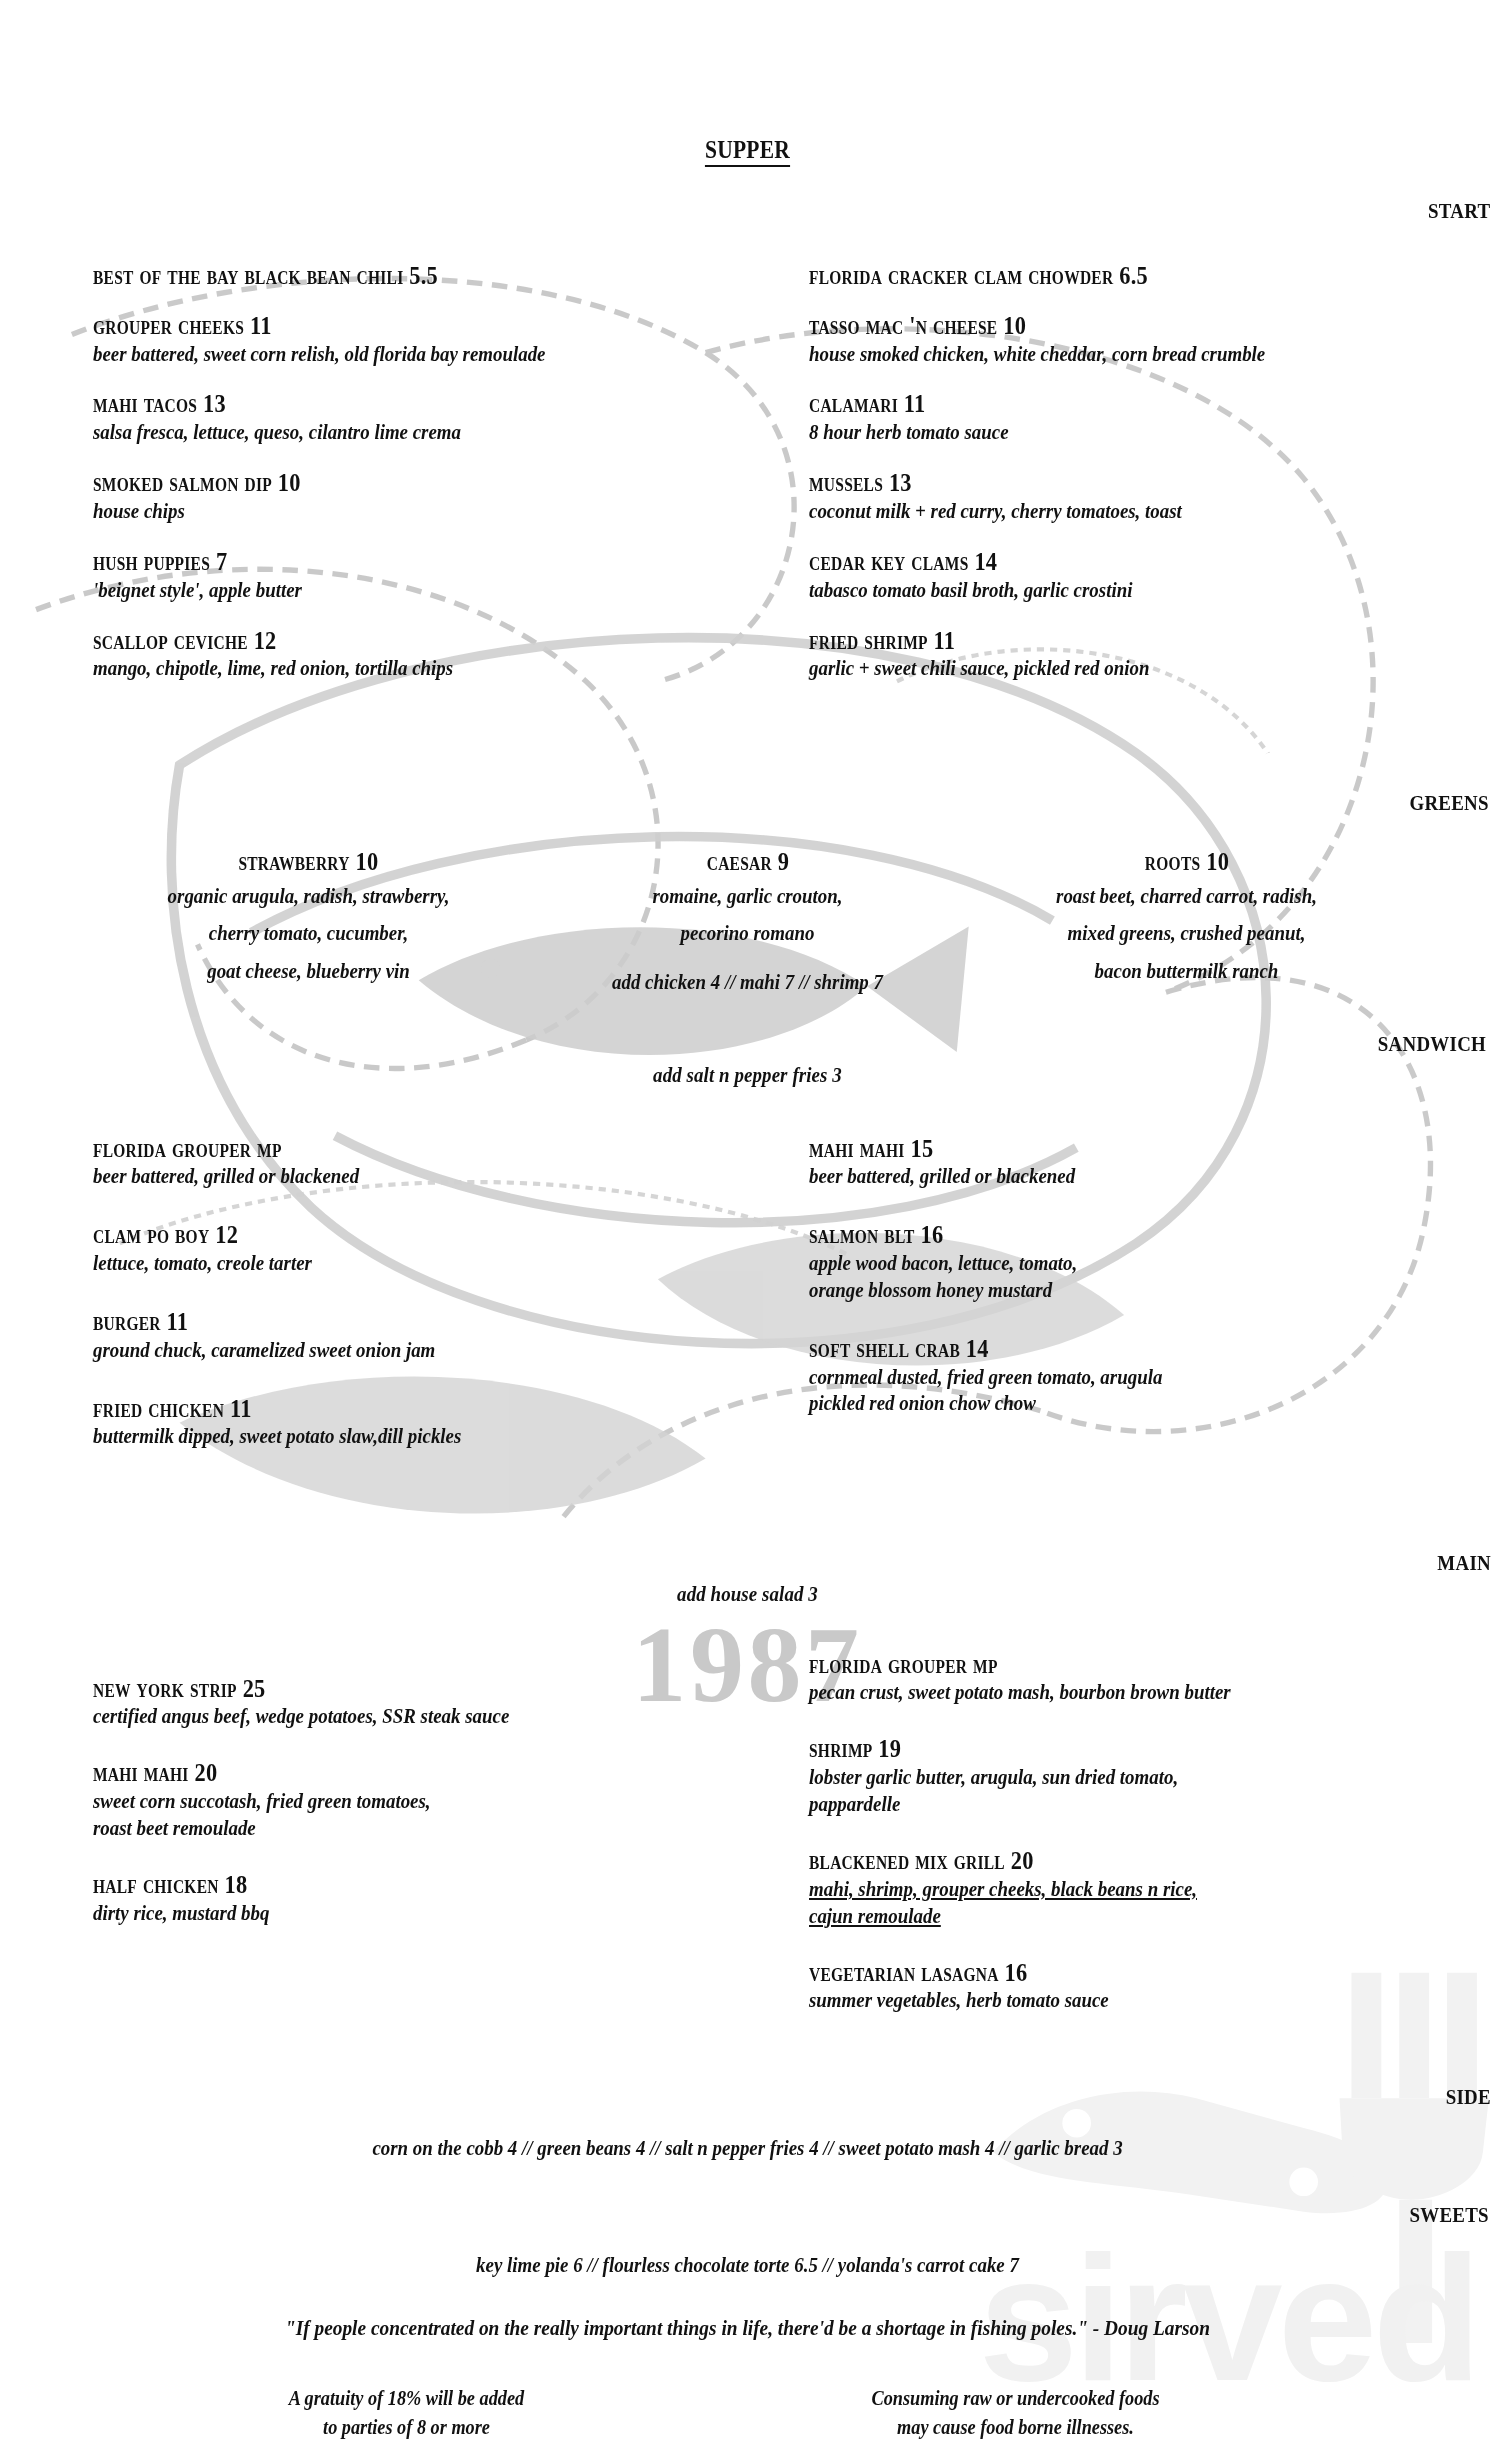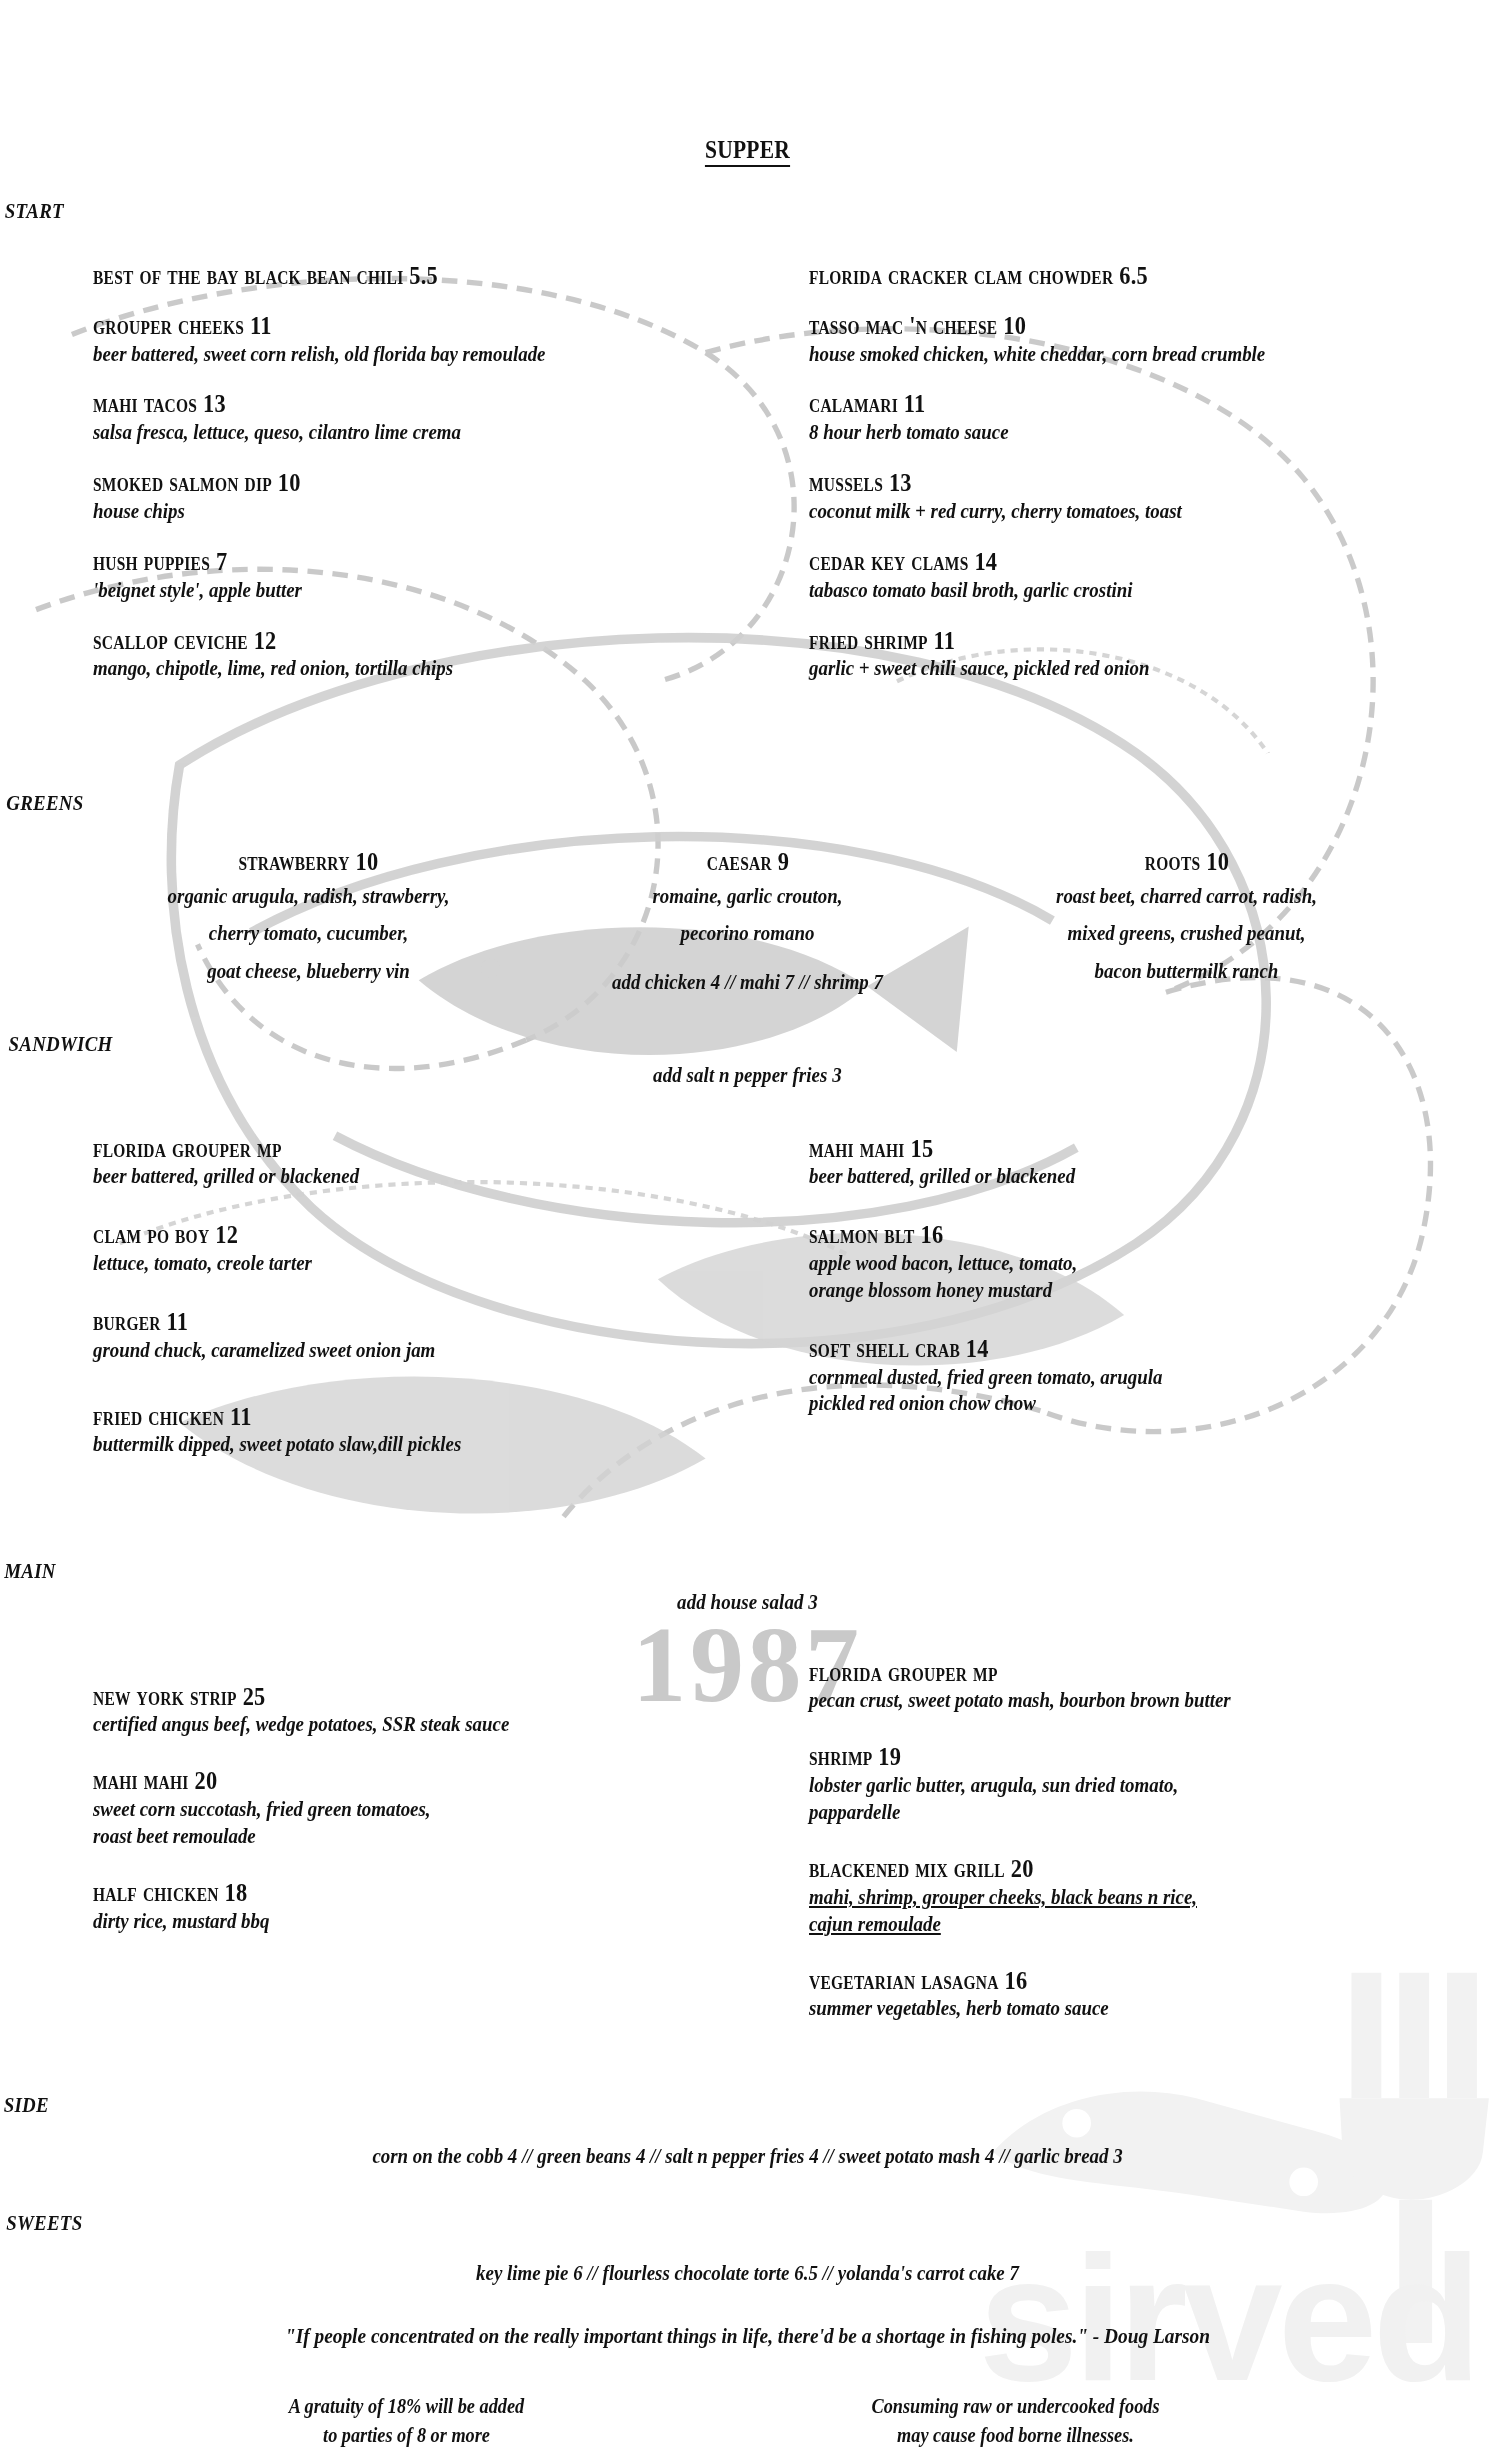--- a/index.html
+++ b/index.html
@@ -80,23 +80,22 @@
     margin-top: 129px;
     line-height: 1;
   }
   .title-supper .sc {
     font-size: 35px;
     border-bottom: 2.4px solid #111;
     padding-bottom: 1.2px;
   }
 
   .section-head {
-    text-align: left;
+    text-align: right;
     line-height: 1.05;
-    font-style: italic;
   }
   .section-head .sc { font-size: 31px; }
   .section-sub {
     text-align: center;
     font-style: italic;
     font-weight: 700;
     font-size: 21.5px;
     transform: scaleX(0.88);
     margin-top: 4.8px;
     letter-spacing: 0.1px;
@@ -338,21 +337,21 @@
   <div class="cols" style="margin-top:47px;">
     <div class="col left">
       <div class="item" style="margin-bottom:31px;">
         <span class="sc item-name">Florida Grouper mp</span>
         <span class="item-desc">beer battered, grilled or blackened</span>
       </div>
       <div class="item" style="margin-bottom:31px;">
         <span class="sc item-name">Clam po boy 12</span>
         <span class="item-desc">lettuce, tomato, creole tarter</span>
       </div>
-      <div class="item" style="margin-bottom:39px;">
+      <div class="item" style="margin-bottom:31px;">
         <span class="sc item-name">Burger 11</span>
         <span class="item-desc">ground chuck, caramelized sweet onion jam</span>
       </div>
       <div class="item">
         <span class="sc item-name">Fried Chicken 11</span>
         <span class="item-desc">buttermilk dipped, sweet potato slaw,dill pickles</span>
       </div>
     </div>
     <div class="col right">
       <div class="item" style="margin-bottom:31px;">

